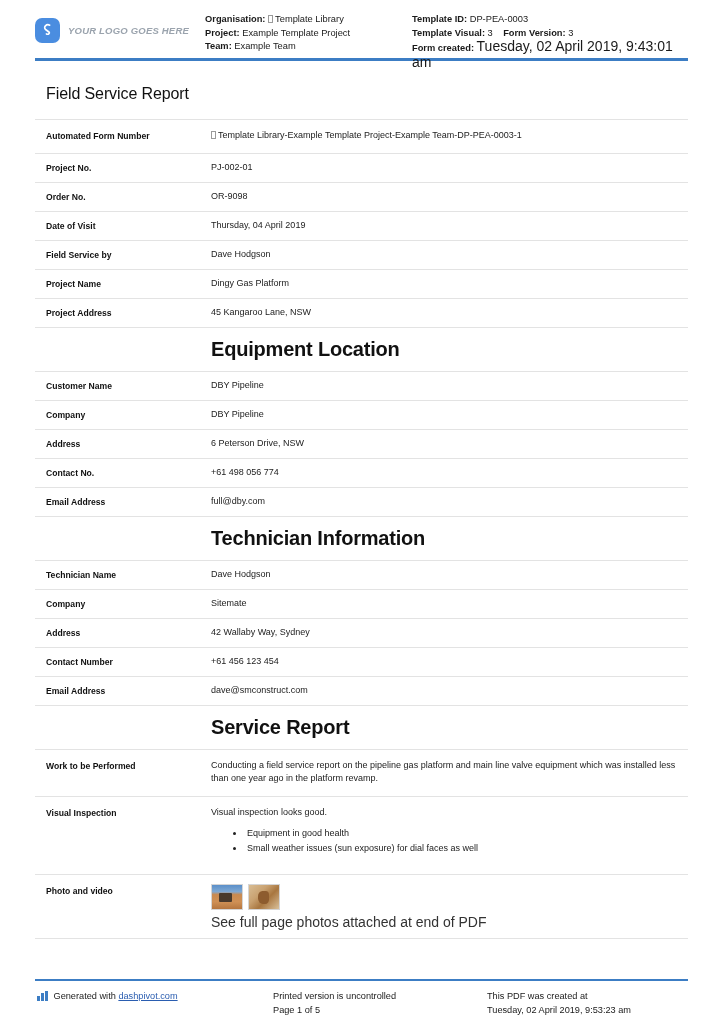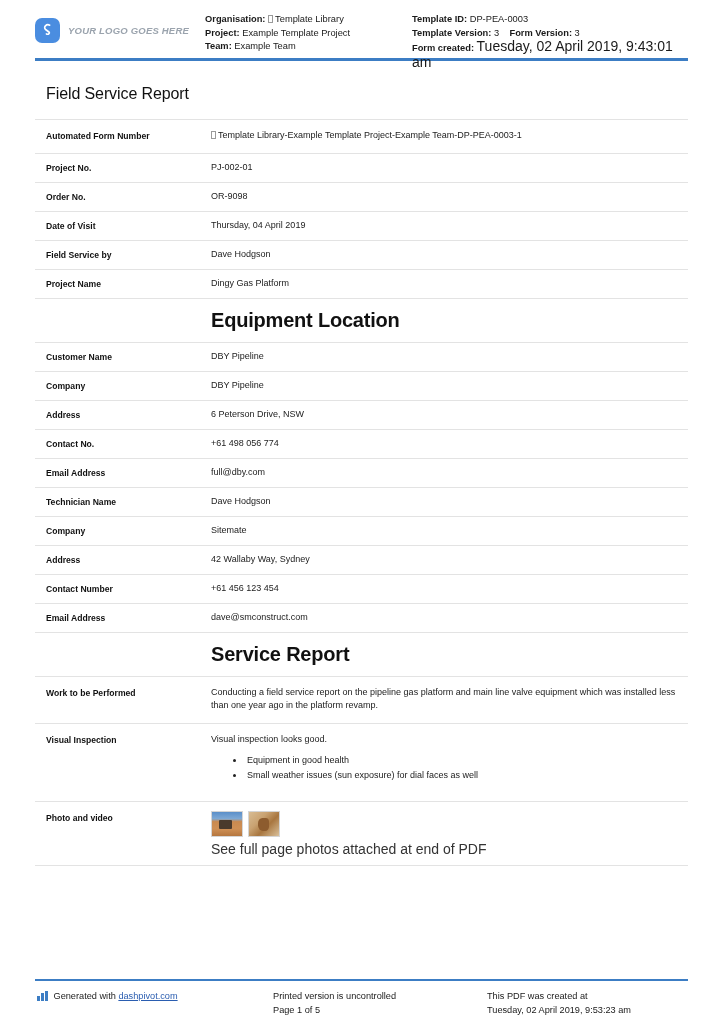--- a/index.html
+++ b/index.html
@@ -207,21 +207,21 @@
         <span>Example Team</span>
       </div>
     </div>
 
     <div class="meta-col">
       <div>
         <b>Template ID:</b>
         <span>DP-PEA-0003</span>
       </div>
       <div>
-        <b>Template Version:</b>
+        <b>Template Visual:</b>
         <span>3</span>
         &nbsp;&nbsp;
         <b>Form Version:</b>
         <span>3</span>
       </div>
       <div>
         <b>Form created:</b>
         <span style="font-size:14px">Tuesday, 02 April 2019, 9:43:01 am</span>
       </div>
     </div>
@@ -256,20 +256,24 @@
     <div class="row">
       <div class="label">Field Service by</div>
       <div class="value">Dave Hodgson</div>
     </div>
 
     <div class="row">
       <div class="label">Project Name</div>
       <div class="value">Dingy Gas Platform</div>
     </div>
 
+    <div class="row">
+      <div class="label">Project Address</div>
+      <div class="value">45 Kangaroo Lane, NSW</div>
+    </div>
 
     <div class="section-head">
       <h2>Equipment Location</h2>
     </div>
 
     <div class="row">
       <div class="label">Customer Name</div>
       <div class="value">DBY Pipeline</div>
     </div>
     <div class="row">
@@ -282,20 +286,23 @@
     </div>
     <div class="row">
       <div class="label">Contact No.</div>
       <div class="value">+61 498 056 774</div>
     </div>
     <div class="row">
       <div class="label">Email Address</div>
       <div class="value">full@dby.com</div>
     </div>
 
+    <div class="section-head">
+      <h2>Technician Information</h2>
+    </div>
 
     <div class="row">
       <div class="label">Technician Name</div>
       <div class="value">Dave Hodgson</div>
     </div>
     <div class="row">
       <div class="label">Company</div>
       <div class="value">Sitemate</div>
     </div>
     <div class="row">

